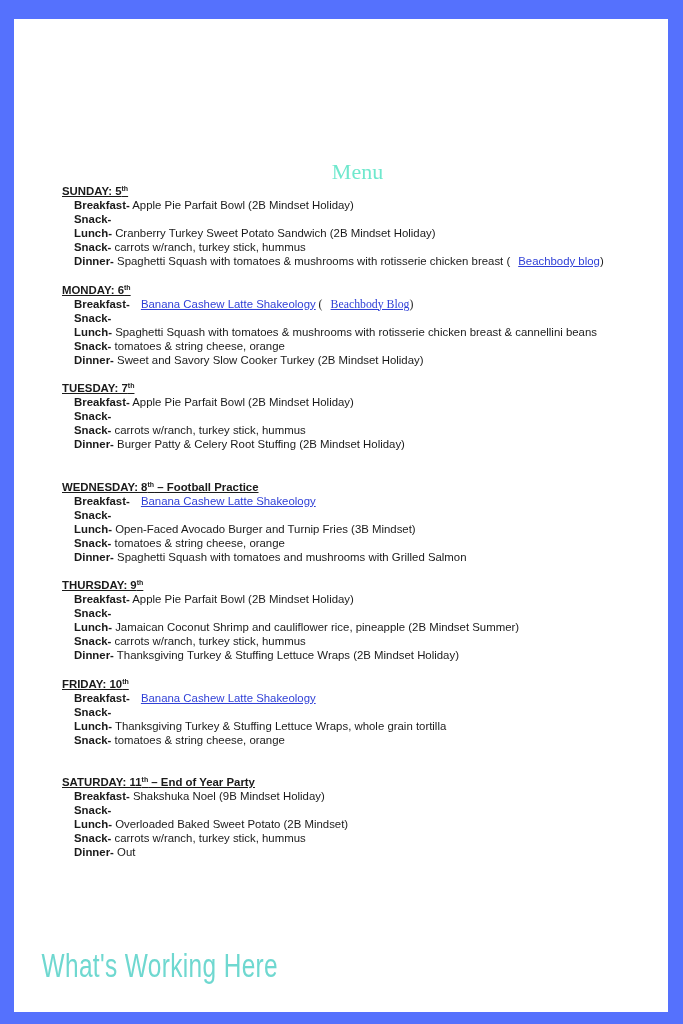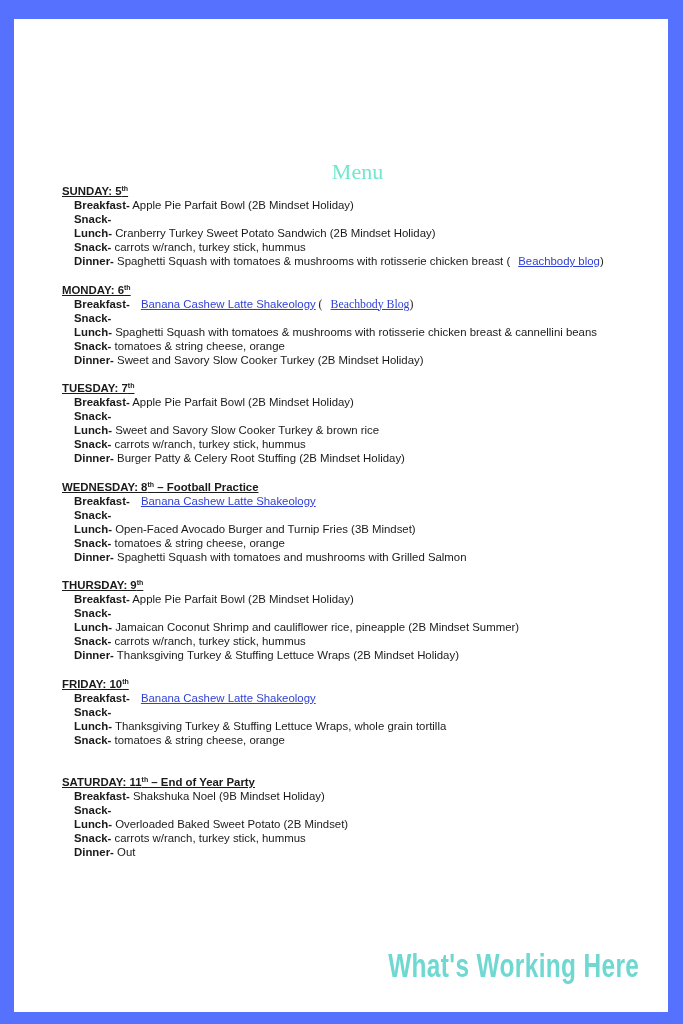--- a/index.html
+++ b/index.html
@@ -72,27 +72,27 @@
     }
     .link-serif {
       font-family: "Liberation Serif", serif;
       font-size: 11.8px;
     }
     .footer {
       position: absolute;
       left: 0;
       width: 683px;
       top: 946px;
-      text-align: right;
+      text-align: left;
       color: #6fd8d0;
       font-family: "Liberation Sans", sans-serif;
       font-size: 33px;
       line-height: 40px;
       margin: 0;
-      font-weight: bold;
+      font-weight: normal;
     }
     .footer span {
       display: inline-block;
       transform: scaleX(0.74);
       transform-origin: center;
       letter-spacing: 0.5px;
     }
   </style>
 </head>
 <body>
@@ -118,21 +118,20 @@
     <div class="meal"><span class="meal-label">Snack-</span></div>
     <div class="meal"><span class="meal-label">Lunch-</span><span> Spaghetti Squash with tomatoes &amp; mushrooms with rotisserie chicken breast &amp; cannellini beans</span></div>
     <div class="meal"><span class="meal-label">Snack-</span><span> tomatoes &amp; string cheese, orange</span></div>
     <div class="meal"><span class="meal-label">Dinner-</span><span> Sweet and Savory Slow Cooker Turkey (2B Mindset Holiday)</span></div>
   </div>
 
   <div class="day">
     <div class="day-header"><span>TUESDAY: 7</span><sup>th</sup><span></span></div>
     <div class="meal"><span class="meal-label">Breakfast-</span><span> Apple Pie Parfait Bowl (2B Mindset Holiday)</span></div>
     <div class="meal"><span class="meal-label">Snack-</span></div>
-    <div class="meal"><span class="meal-label">Lunch-</span><span> Sweet and Savory Slow Cooker Turkey &amp; brown rice</span></div>
     <div class="meal"><span class="meal-label">Snack-</span><span> carrots w/ranch, turkey stick, hummus</span></div>
     <div class="meal"><span class="meal-label">Dinner-</span><span> Burger Patty &amp; Celery Root Stuffing (2B Mindset Holiday)</span></div>
   </div>
 
   <div class="day">
     <div class="day-header"><span>WEDNESDAY: 8</span><sup>th</sup><span> – Football Practice</span></div>
     <div class="meal"><span class="meal-label">Breakfast-</span><span> </span><a class="link">Banana Cashew Latte Shakeology</a></div>
     <div class="meal"><span class="meal-label">Snack-</span></div>
     <div class="meal"><span class="meal-label">Lunch-</span><span> Open-Faced Avocado Burger and Turnip Fries (3B Mindset)</span></div>
     <div class="meal"><span class="meal-label">Snack-</span><span> tomatoes &amp; string cheese, orange</span></div>

